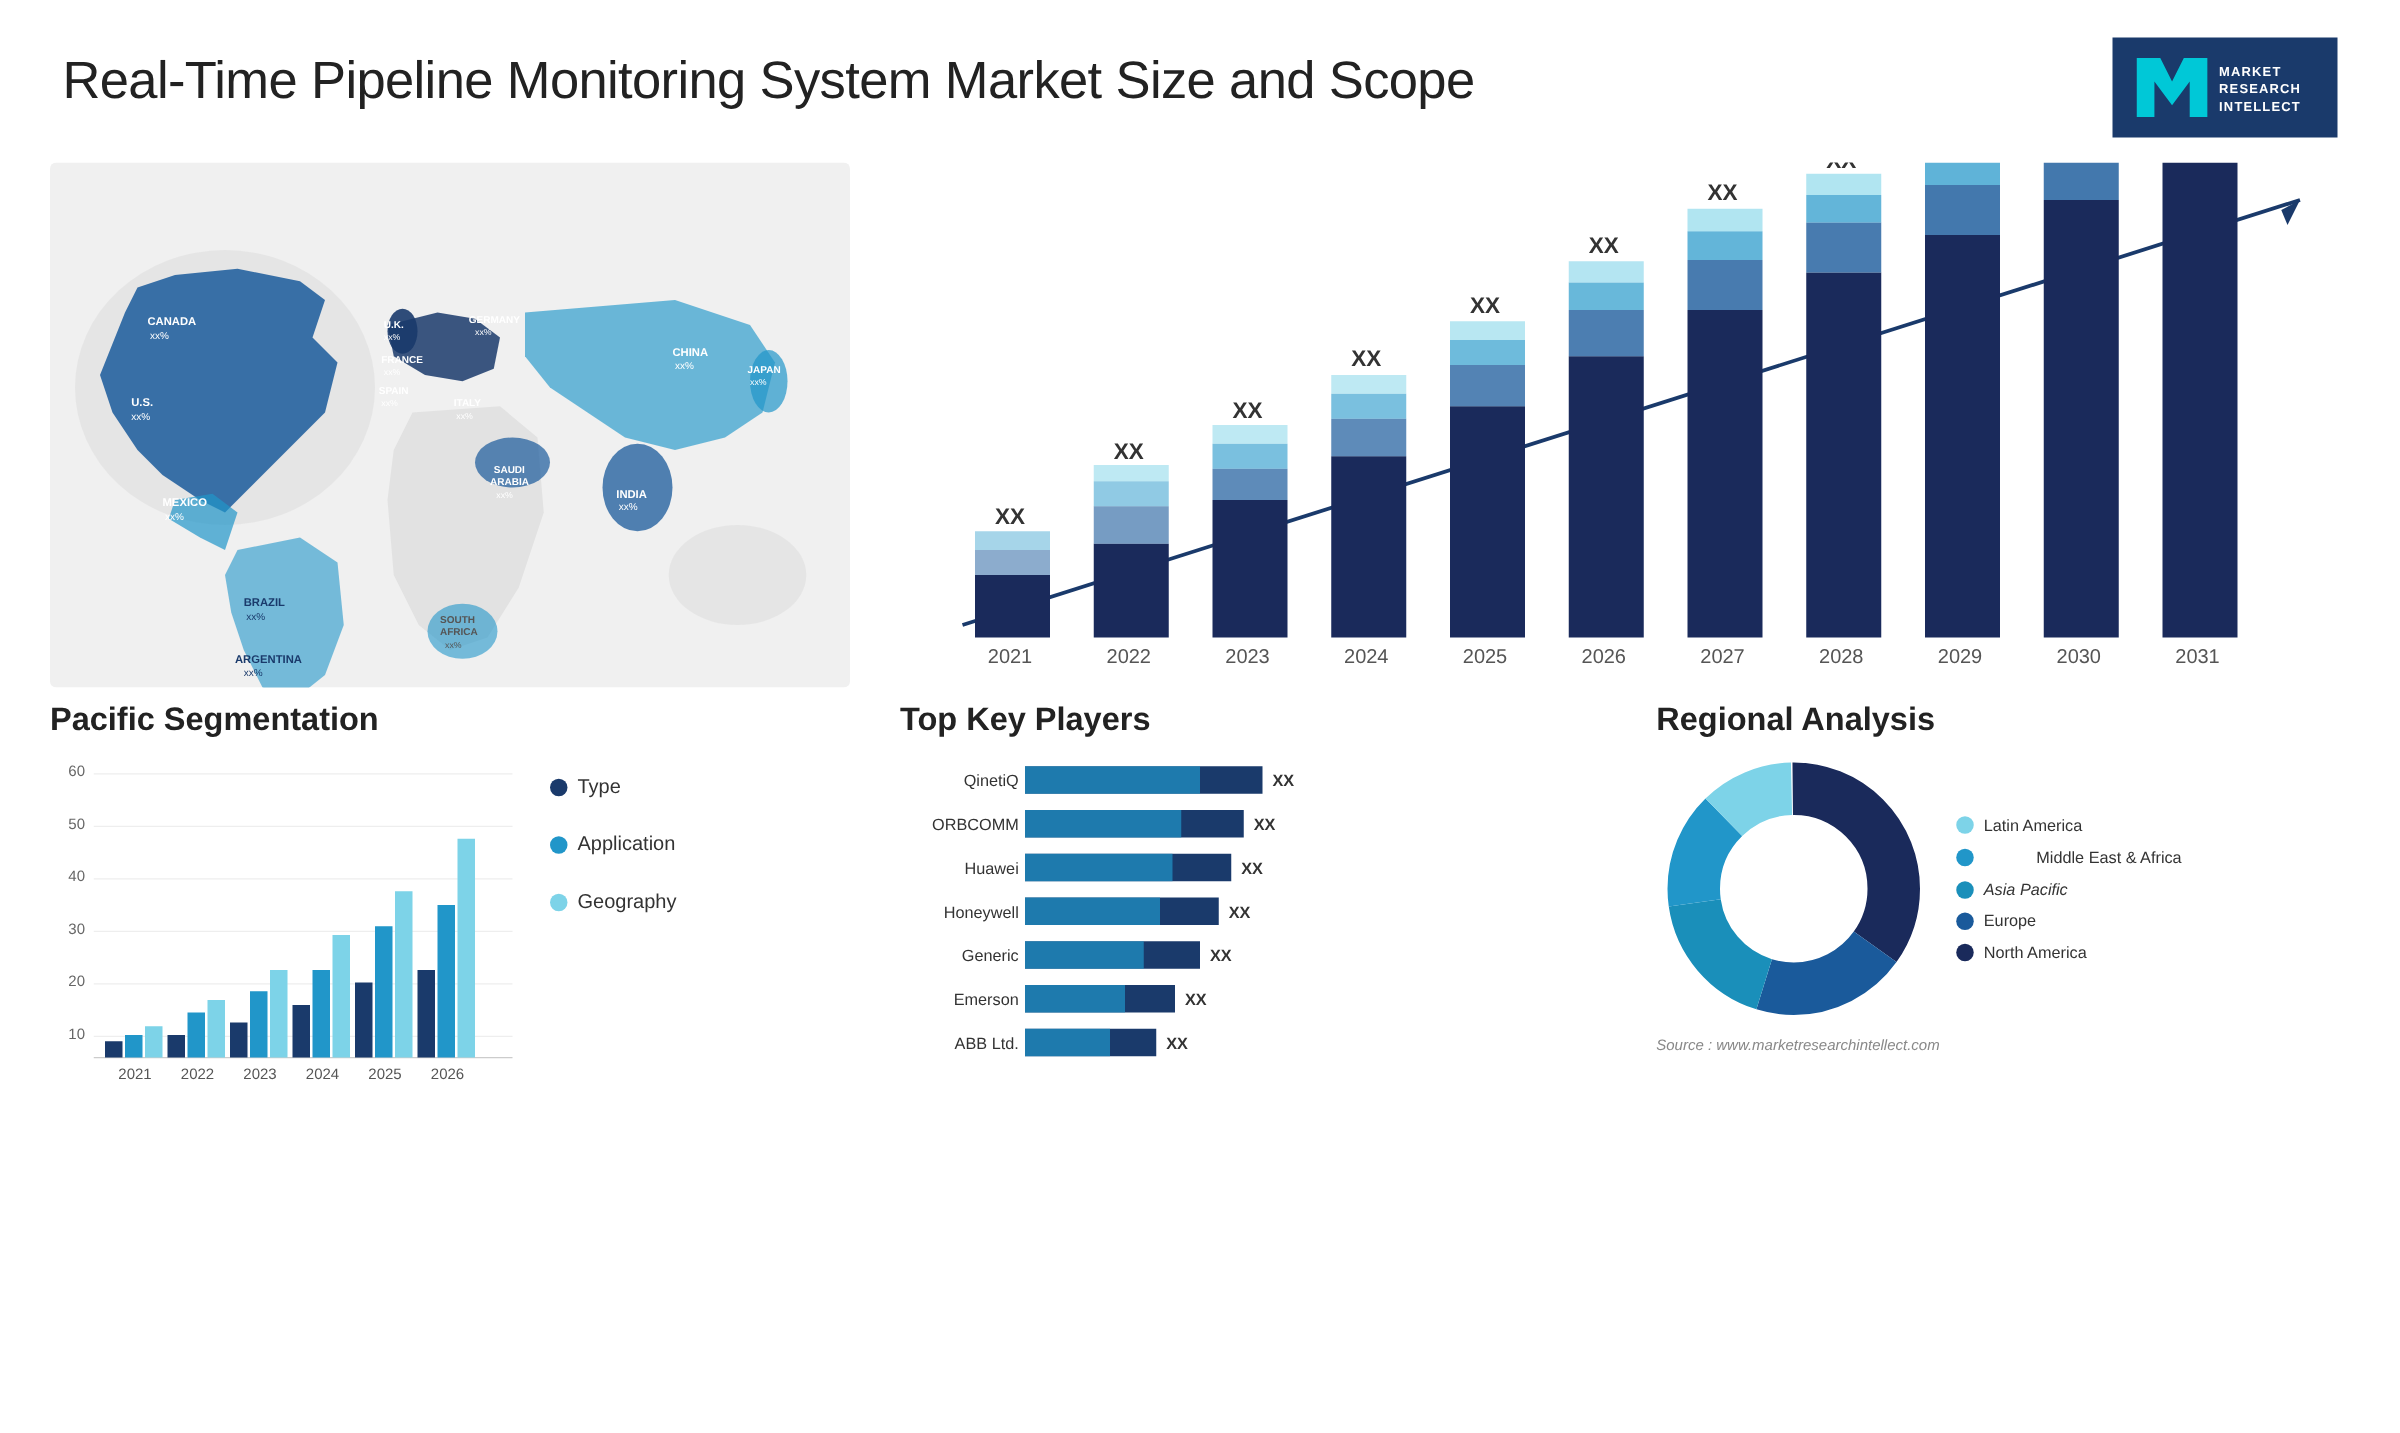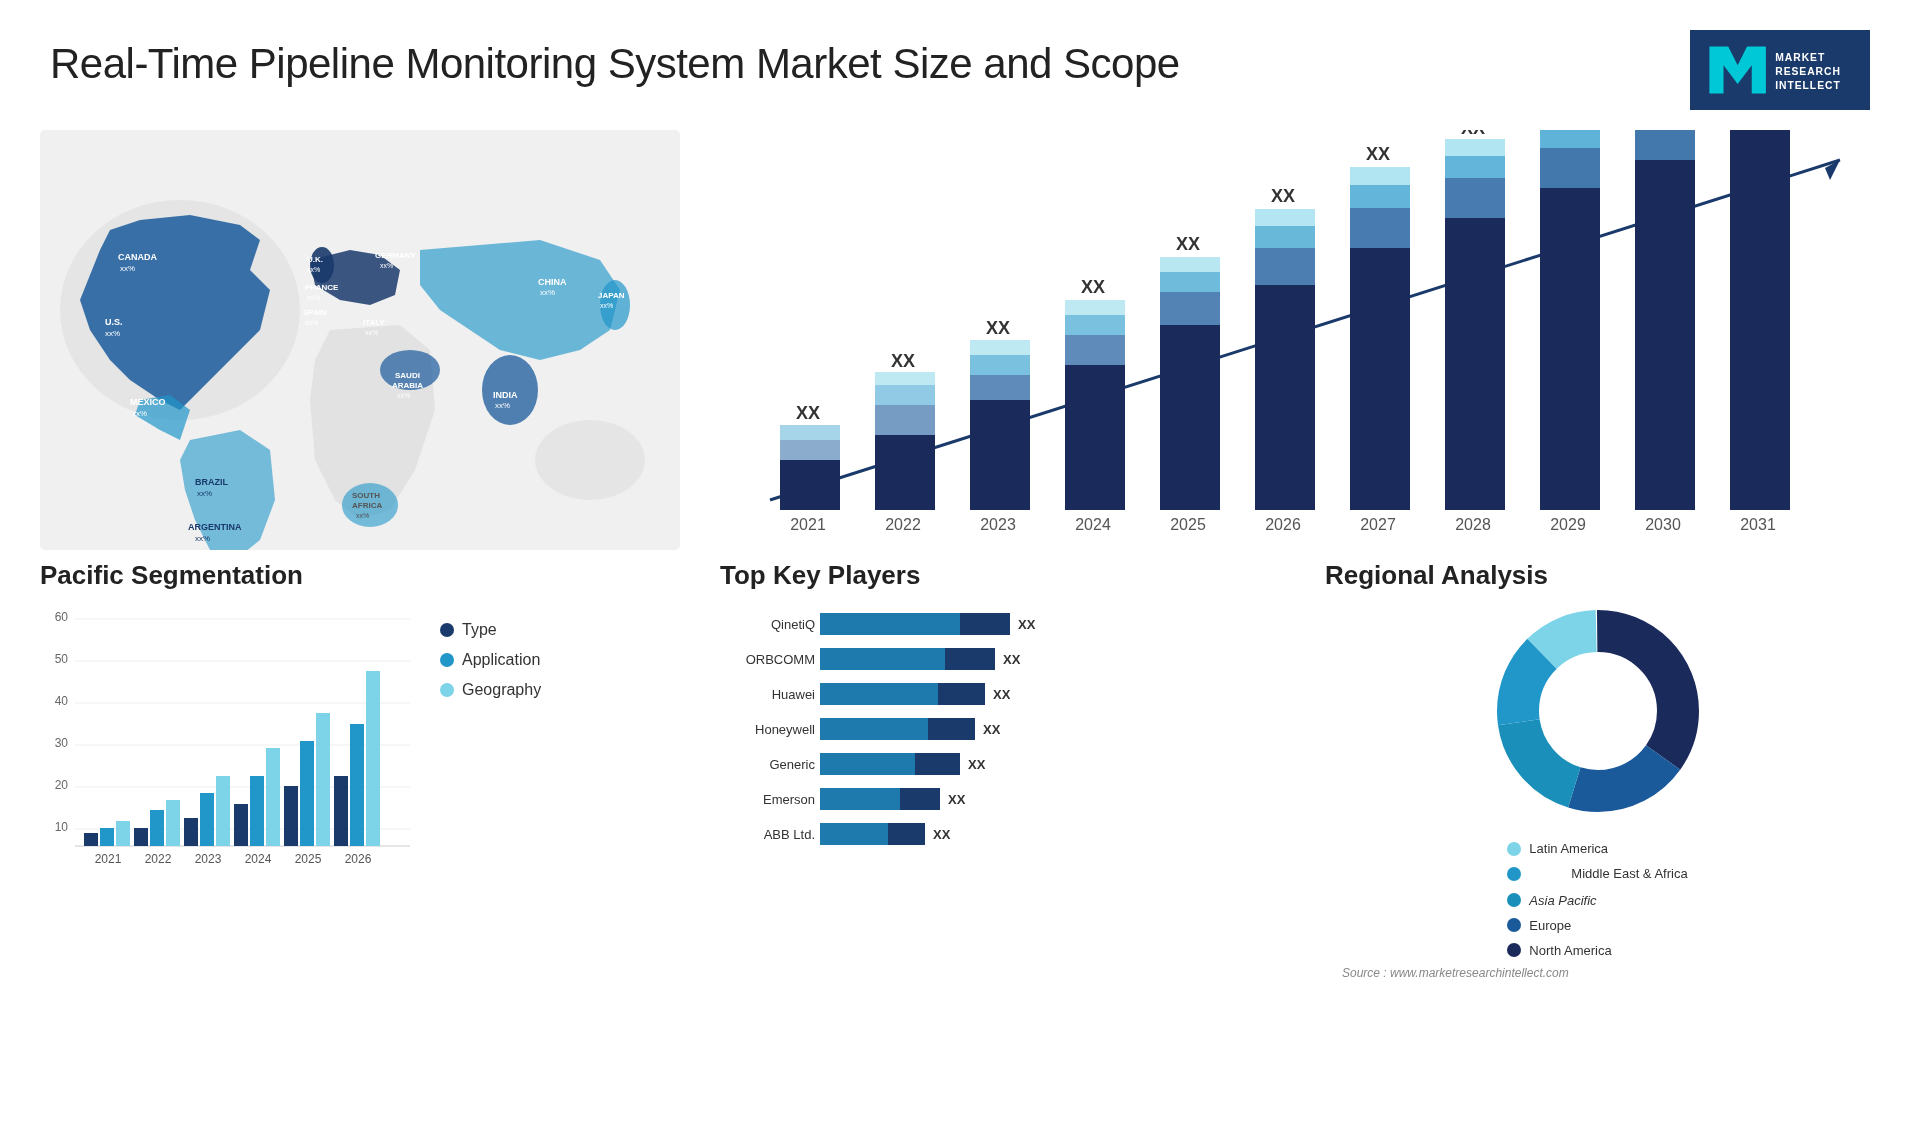--- a/index.html
+++ b/index.html
@@ -323,21 +323,21 @@
 
         <rect x="244" y="185" width="14" height="60" fill="#1a3a6b"></rect>
         <rect x="260" y="140" width="14" height="105" fill="#2196c9"></rect>
         <rect x="276" y="112" width="14" height="133" fill="#7dd3e8"></rect>
 
         <rect x="294" y="175" width="14" height="70" fill="#1a3a6b"></rect>
         <rect x="310" y="123" width="14" height="122" fill="#2196c9"></rect>
         <rect x="326" y="70" width="14" height="175" fill="#7dd3e8"></rect>
       </svg>
 
-      <div style="display:flex; flex-direction:column; gap:12px; margin-top:20px;">
+      <div style="display:flex; flex-direction:column; gap:28px; margin-top:20px;">
         <div style="display:flex; align-items:center; gap:8px;">
           <div style="width:14px;height:14px;border-radius:50%;background:#1a3a6b;"></div>
           <span style="font-size:16px; color:#333;">Type</span>
         </div>
         <div style="display:flex; align-items:center; gap:8px;">
           <div style="width:14px;height:14px;border-radius:50%;background:#2196c9;"></div>
           <span style="font-size:16px; color:#333;">Application</span>
         </div>
         <div style="display:flex; align-items:center; gap:8px;">
           <div style="width:14px;height:14px;border-radius:50%;background:#7dd3e8;"></div>
@@ -383,21 +383,21 @@
 
       <text x="95" y="238" font-size="13" fill="#333" text-anchor="end">ABB Ltd.</text>
       <rect x="100" y="222" width="105" height="22" fill="#1a3a6b"></rect>
       <rect x="100" y="222" width="68" height="22" fill="#2196c9" opacity="0.7"></rect>
       <text x="213" y="238" font-size="13" font-weight="bold" fill="#333">XX</text>
     </svg>
   </div>
 
   <div class="regional-section">
     <h2 class="section-title">Regional Analysis</h2>
-    <div style="display:flex; align-items:center; gap:20px;flex-direction:column;">
+    <div style="display:flex; align-items:center; gap:20px;">
 
       <svg viewBox="0 0 220 220" width="220" height="220">
 
         <circle cx="110" cy="110" r="80" fill="none" stroke="#1a2a5b" stroke-width="42" stroke-dasharray="175 326" stroke-dashoffset="0" transform="rotate(-90 110 110)"></circle>
 
         <circle cx="110" cy="110" r="80" fill="none" stroke="#1a5a9b" stroke-width="42" stroke-dasharray="100 401" stroke-dashoffset="-175" transform="rotate(-90 110 110)"></circle>
 
         <circle cx="110" cy="110" r="80" fill="none" stroke="#1a8fba" stroke-width="42" stroke-dasharray="90 411" stroke-dashoffset="-275" transform="rotate(-90 110 110)"></circle>
 
         <circle cx="110" cy="110" r="80" fill="none" stroke="#2196c9" stroke-width="42" stroke-dasharray="75 426" stroke-dashoffset="-365" transform="rotate(-90 110 110)"></circle>
@@ -423,16 +423,16 @@
         <div style="display:flex; align-items:center; gap:8px;">
           <div style="width:14px;height:14px;border-radius:50%;background:#1a5a9b;"></div>
           <span style="font-size:13px; color:#333;">Europe</span>
         </div>
         <div style="display:flex; align-items:center; gap:8px;">
           <div style="width:14px;height:14px;border-radius:50%;background:#1a2a5b;"></div>
           <span style="font-size:13px; color:#333;">North America</span>
         </div>
       </div>
     </div>
-    <div style="margin-top:8px; font-size:12px; color:#888; font-style:italic;margin-left:17px;">Source : www.marketresearchintellect.com</div>
+    <div style="margin-top:8px; font-size:12px; color:#888; font-style:italic;">Source : www.marketresearchintellect.com</div>
   </div>
 
 </div>
 
 </body></html>

